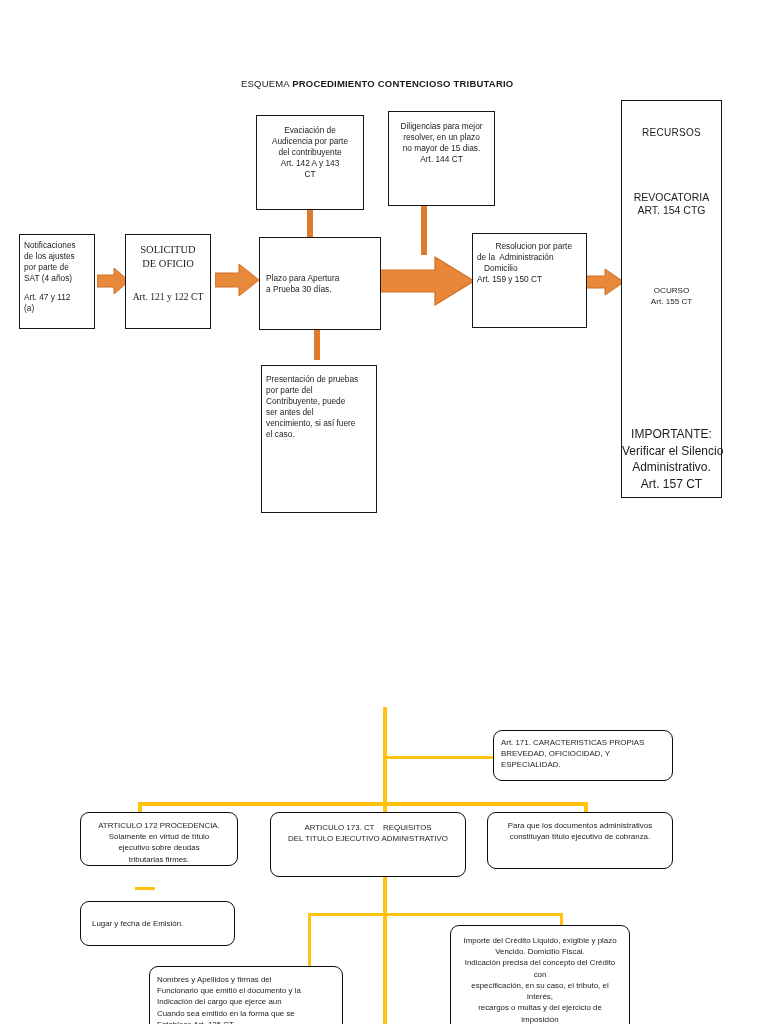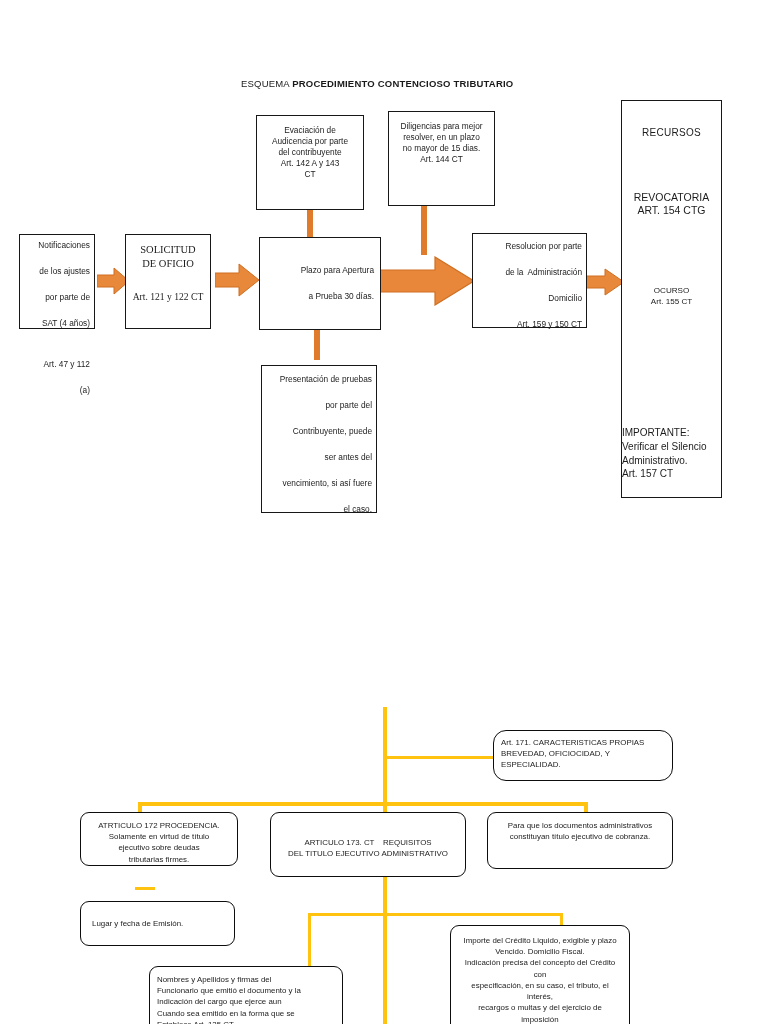--- a/index.html
+++ b/index.html
@@ -18,21 +18,21 @@
   .title .light{font-weight:400;}
   .title .bold{font-weight:700;}
 
   .box{
     position:absolute;box-sizing:border-box;
     border:1.6px solid #171717;background:#fff;
     font-size:8.3px;line-height:1.32;color:#1c1c1c;
     padding:4px 3px;
   }
   .box.center{text-align:center;}
-  .box.left{text-align:right;gap:15px;}
+  .box.left{text-align:left;}
   .box .line{display:block;white-space:nowrap;}
 
   .vflex{display:flex;flex-direction:column;}
   .jc{justify-content:center;}
   .js{justify-content:flex-start;}
 
   
   .oconn{position:absolute;background:#e07b2b;}
 
   
@@ -153,21 +153,21 @@
     <div class="abs" style="left:0;top:90px;width:100%;text-align:center;font-size:10.5px;line-height:1.25;">
       <span class="line">REVOCATORIA</span>
       <span class="line">ART. 154 CTG</span>
     </div>
 
     <div class="abs" style="left:0;top:185px;width:100%;text-align:center;font-size:8.1px;line-height:1.35;">
       <span class="line">OCURSO</span>
       <span class="line">Art. 155 CT</span>
     </div>
 
-    <div class="abs" style="left:0;top:325px;width:100%;text-align:left;font-size:10px;line-height:1.38;">
+    <div class="abs" style="left:0;top:325px;width:100%;text-align:center;font-size:12px;line-height:1.38;">
       <span class="line">IMPORTANTE:</span>
       <span class="line">Verificar el Silencio</span>
       <span class="line">Administrativo.</span>
       <span class="line">Art. 157 CT</span>
     </div>
   </div>
 
   <div class="yconn" style="left:383px;top:670px;width:3.6px;height:112px;"></div>
 
   <div class="yconn" style="left:383px;top:719px;width:110px;height:3.4px;"></div>
@@ -182,34 +182,34 @@
 
   <div class="yconn" style="left:383px;top:840px;width:3.6px;height:184px;"></div>
 
   <div class="yconn" style="left:308px;top:876px;width:255px;height:3.4px;"></div>
 
   <div class="yconn" style="left:308px;top:876px;width:3.4px;height:102px;"></div>
 
   <div class="yconn" style="left:560px;top:876px;width:3.4px;height:23px;"></div>
 
 
-  <div class="rbox vflex js" style="left:493px;top:693px;width:180px;height:51px;padding:6px 7px;border-radius:13px;">
+  <div class="rbox vflex js" style="left:493px;top:693px;width:180px;height:51px;padding:6px 7px;">
     <span class="line">Art. 171. CARACTERISTICAS PROPIAS</span>
     <span class="line">BREVEDAD, OFICIOCIDAD, Y</span>
     <span class="line"> ESPECIALIDAD.</span>
   </div>
 
   <div class="rbox center vflex js" style="left:80px;top:775px;width:158px;height:54px;padding:7px 5px;">
     <span class="line">ATRTICULO 172 PROCEDENCIA.</span>
     <span class="line">Solamente en virtud de título</span>
     <span class="line">ejecutivo sobre deudas</span>
     <span class="line">tributarias firmes.</span>
   </div>
 
-  <div class="rbox center vflex js" style="left:270px;top:775px;width:196px;height:65px;padding:24px 3px;">
+  <div class="rbox center vflex js" style="left:270px;top:775px;width:196px;height:65px;padding:9px 3px;">
     <span class="line" style="white-space:pre;">ARTICULO 173. CT    REQUISITOS</span>
     <span class="line">DEL TITULO EJECUTIVO ADMINISTRATIVO</span>
   </div>
 
   <div class="rbox center vflex js" style="left:487px;top:775px;width:186px;height:57px;padding:7px 4px;">
     <span class="line">Para que los documentos administrativos</span>
     <span class="line"> constituyan título ejecutivo de cobranza.</span>
   </div>
 
   <div class="rbox vflex jc" style="left:80px;top:864px;width:155px;height:45px;padding:5px 11px;">

